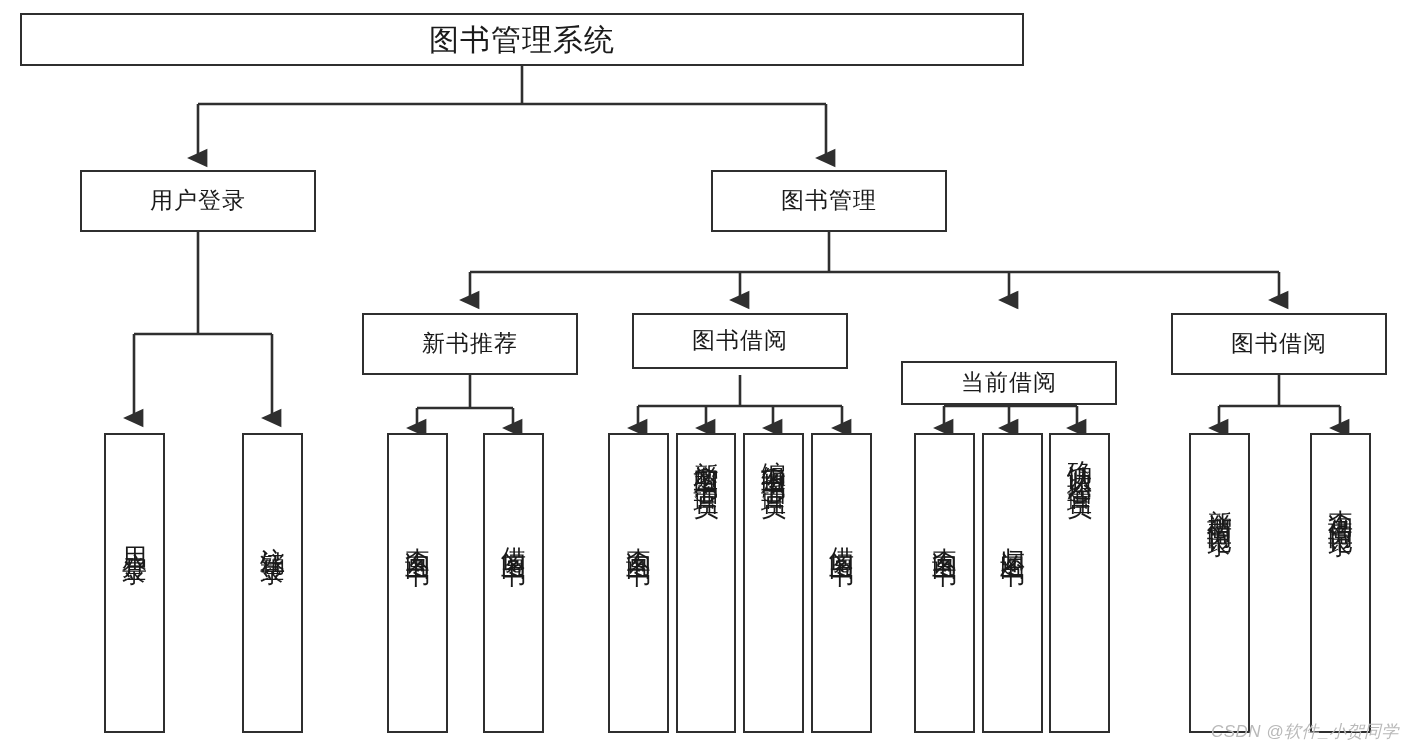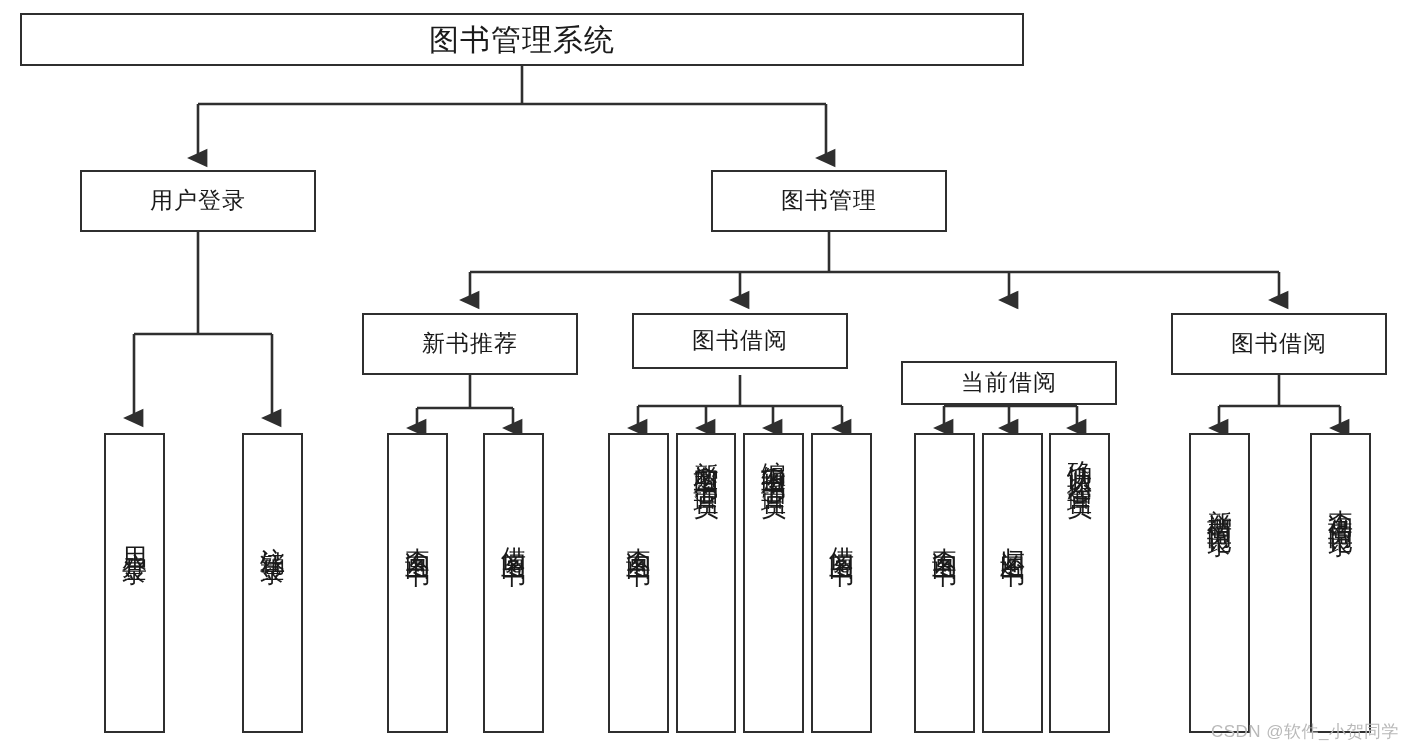--- a/index.html
+++ b/index.html
@@ -52,20 +52,21 @@
   .leaf.mid4 .lbl{ margin-top:48px; }
 
   .watermark{
     position:absolute;
     right:6px;bottom:4px;
     font-size:17px;
     color:#b9b9b9;
     z-index:5;
     white-space:nowrap;
     letter-spacing:0.5px;
+    font-style:italic;
   }
 </style>
 </head>
 <body>
 
 <div id="stage">
 
   <svg id="wires" viewBox="0 0 1405 747">
     <defs>
       <marker id="arrow" markerWidth="9" markerHeight="9" refX="4.2" refY="4.2" orient="auto" markerUnits="strokeWidth">

